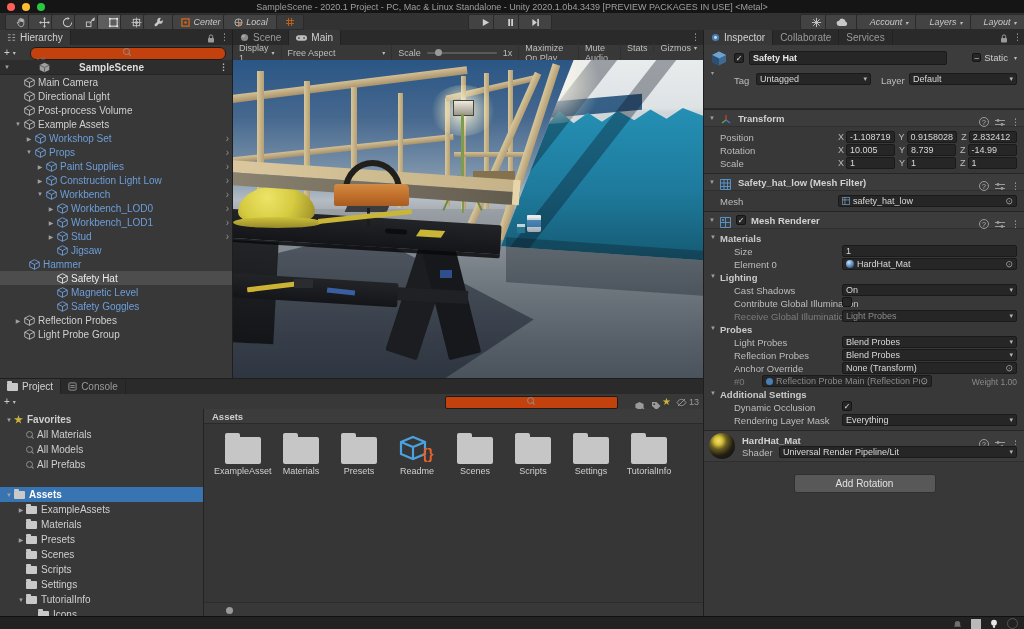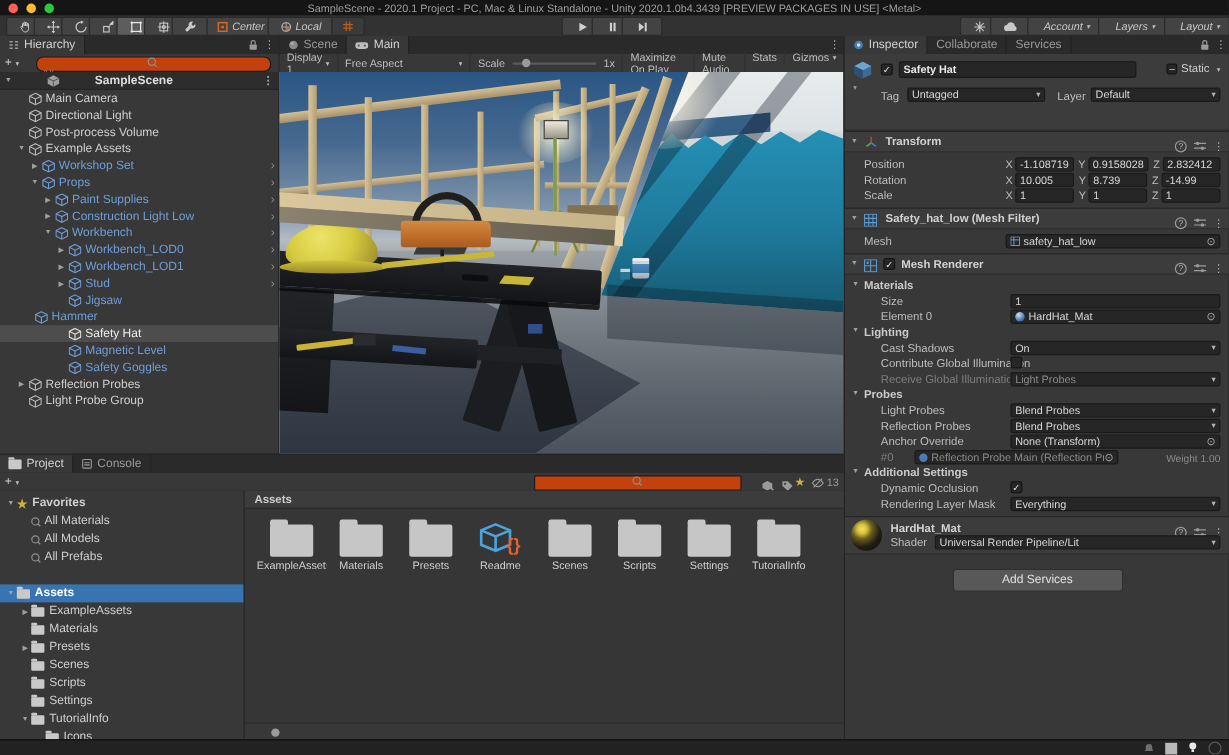--- a/index.html
+++ b/index.html
@@ -946,21 +946,21 @@
         </span>
         <span class="abs" style="left:38px;top:16px;font-size:9.5px;color:#bdbdbd">Shader</span>
         <span class="ddl abs" style="left:75px;top:15px;right:8px">
             <span>Universal Render Pipeline/Lit</span>
             <span class="arr">▾</span>
           </span>
       </div>
 
       <div style="position:relative;height:34px">
         <span class="addcomp" style="top:12px">
-            <span>Add Services</span>
+            <span>Add Rotation</span>
           </span>
       </div>
     </div>
   </div>
 
   <div id="project" class="abs">
     <div class="tabbar">
       <div class="tab active">
         <span class="ticon">
             <span class="minifolder" style="margin-right:0"></span>

